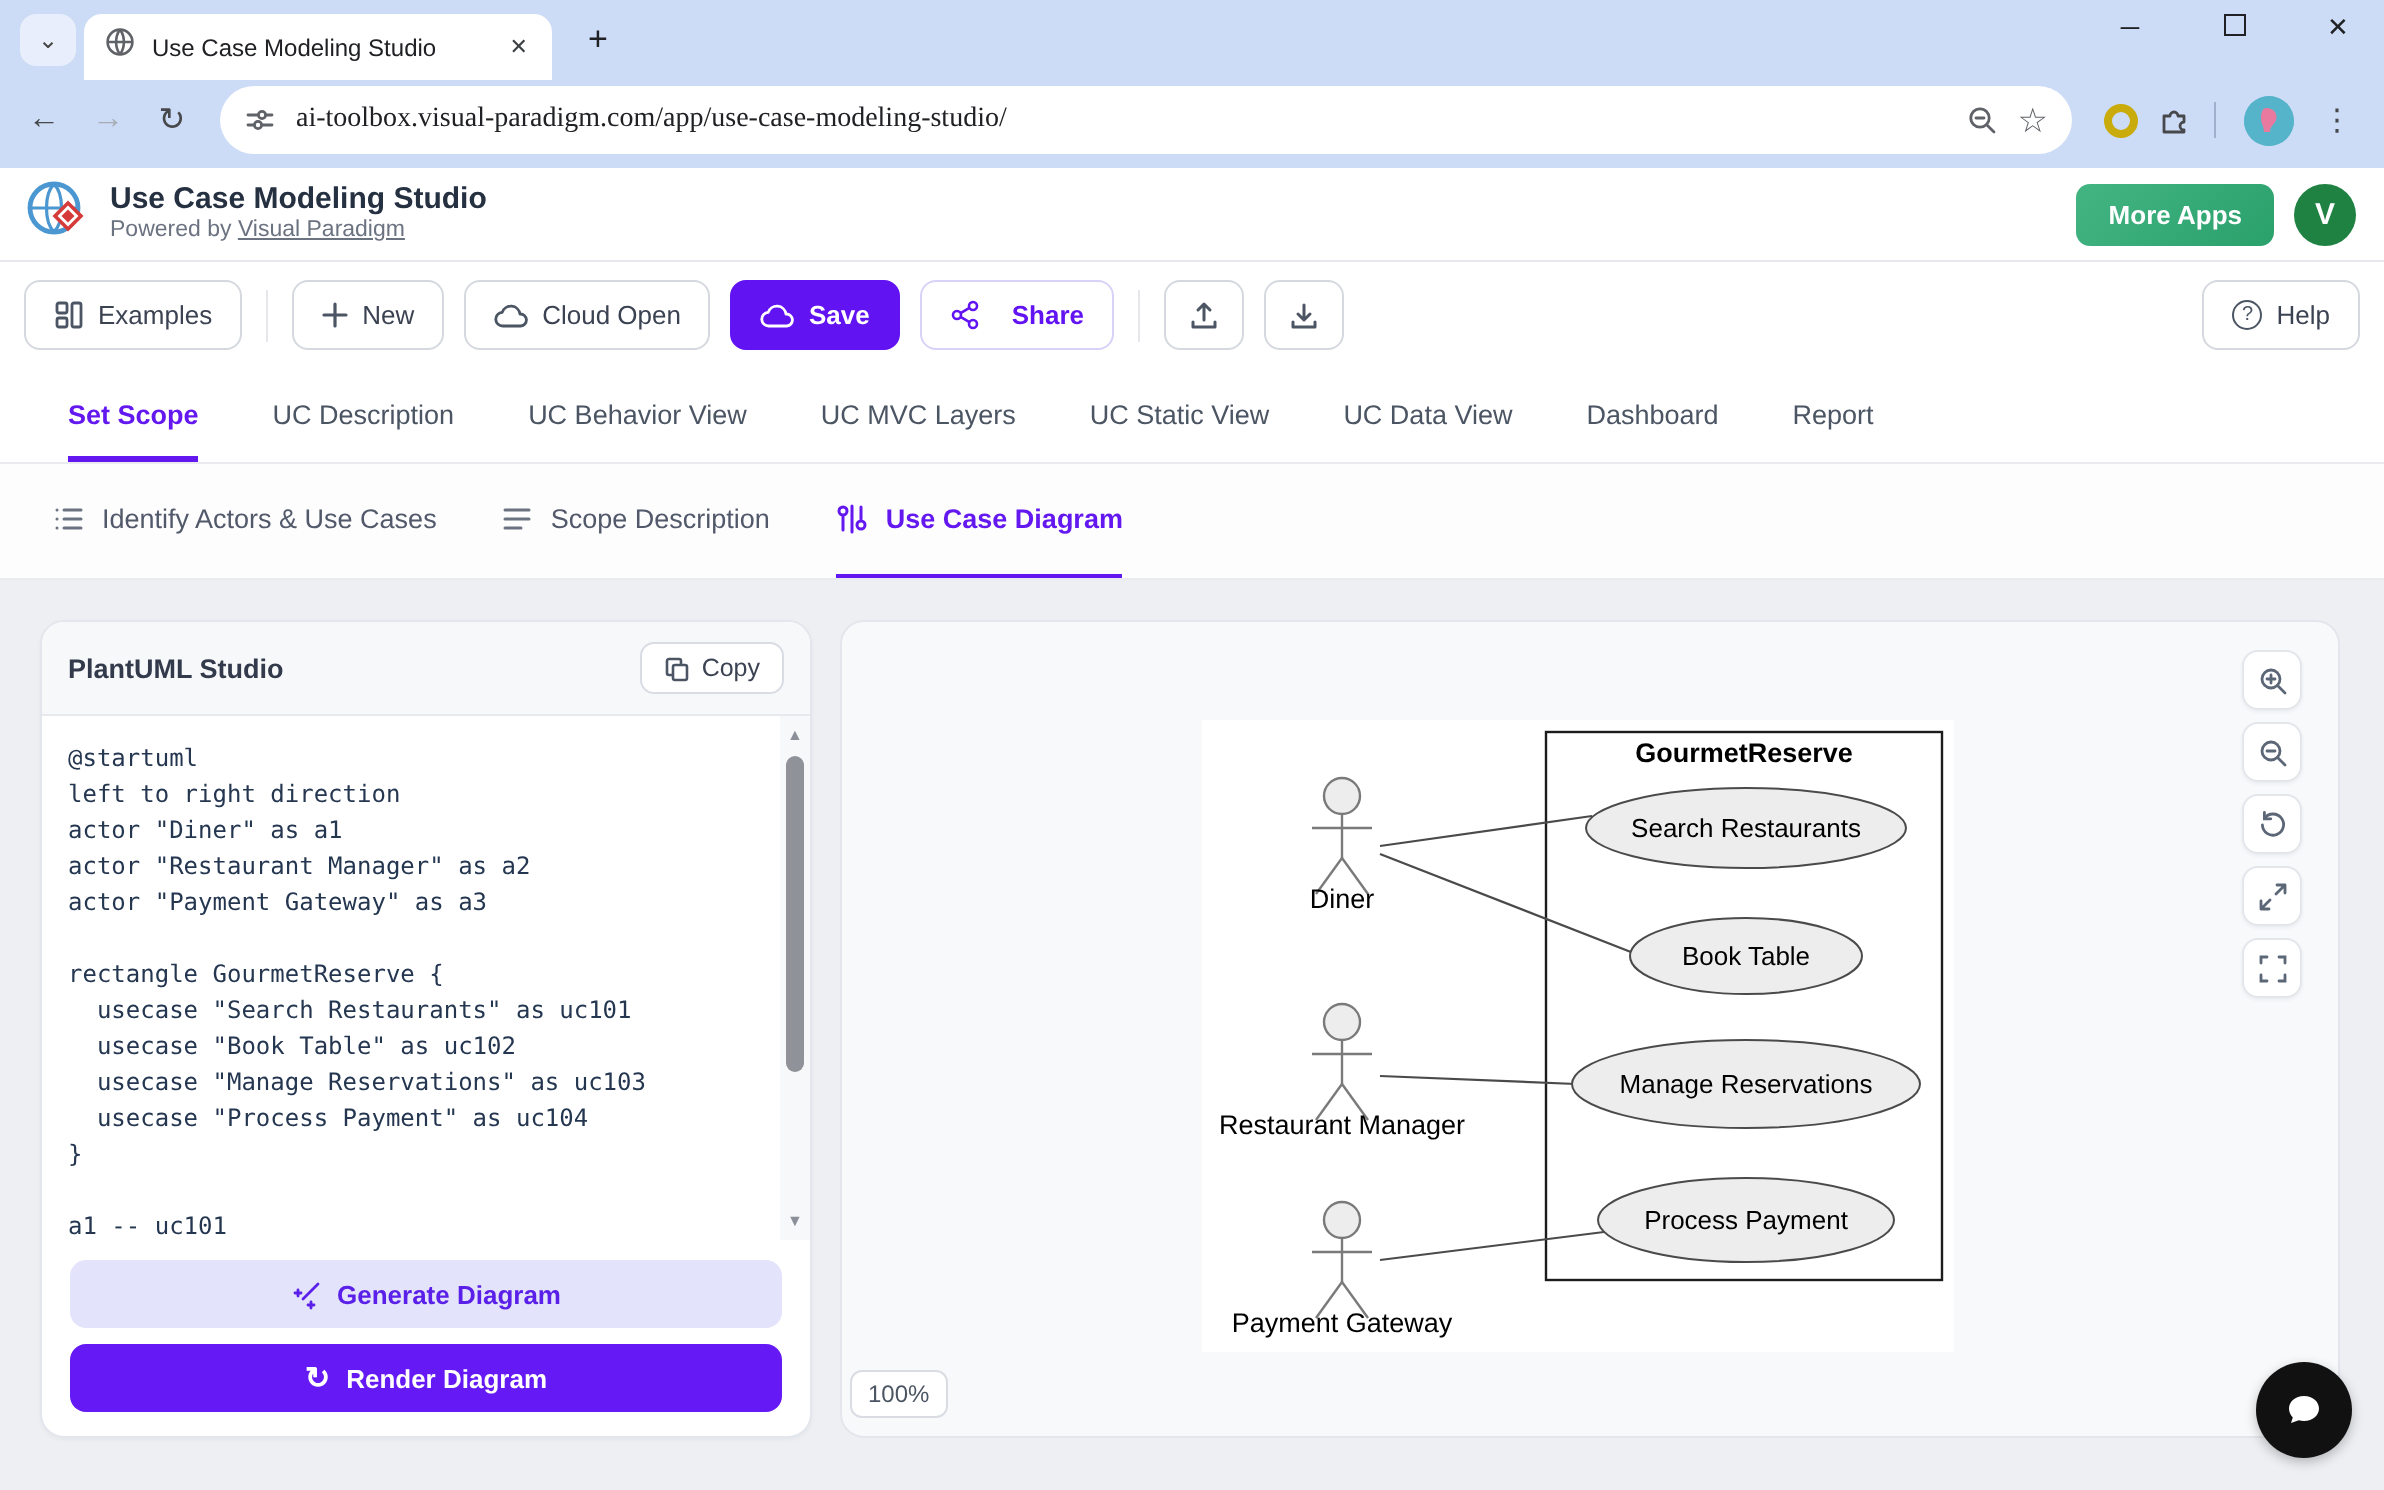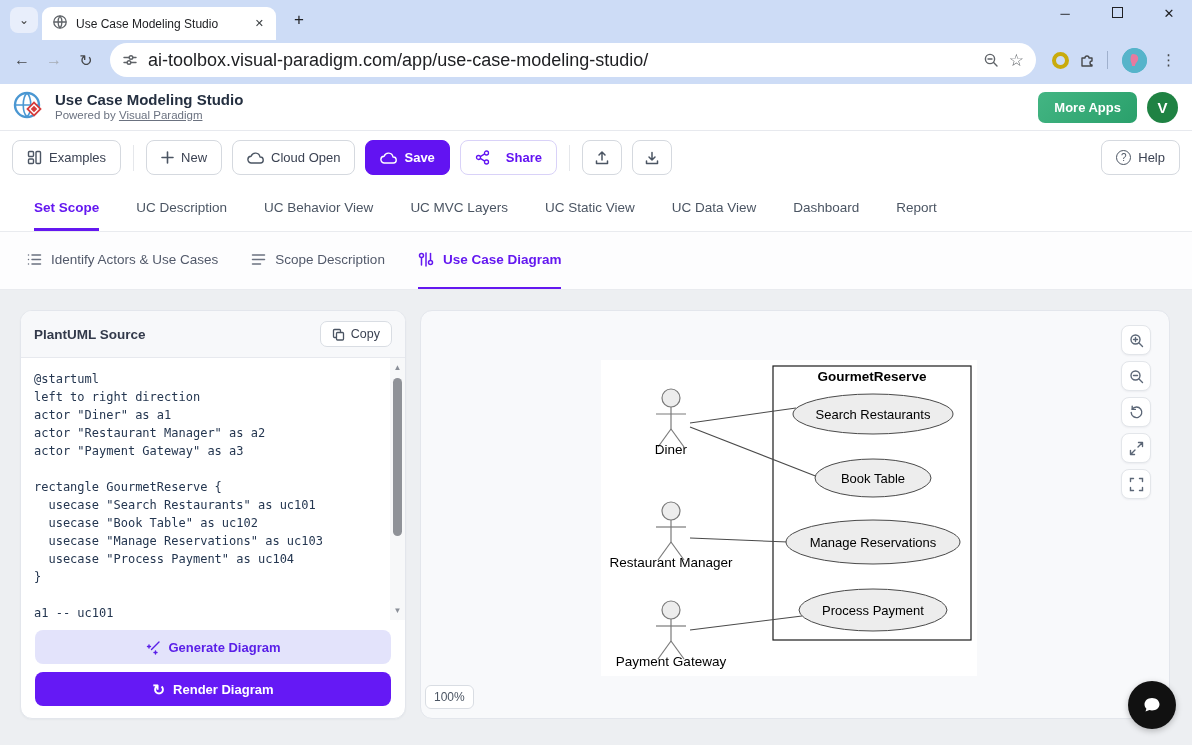--- a/index.html
+++ b/index.html
@@ -20,21 +20,21 @@
   .win-controls { position:absolute; right:10px; top:6px; display:flex; gap:26px; align-items:center; color:#202124; }
   .win-controls .wc { width:26px; text-align:center; font-size:13px; cursor:pointer; }
   .wc-max { width:11px; height:11px; border:1.3px solid #202124; display:inline-block; }
 
   .urlrow { height:44px; display:flex; align-items:center; padding:0 10px 4px 8px; gap:4px; }
   .nav-ic { width:28px; height:28px; display:flex; align-items:center; justify-content:center;
     font-size:16px; color:#46484b; border-radius:50%; cursor:pointer; }
   .nav-ic.disabled { color:#a6adb5; }
   .url-pill { flex:1; height:34px; background:#fff; border-radius:17px; display:flex; align-items:center;
     padding:0 12px; gap:10px; margin:0 6px; }
-  .url-text { flex:1; font-size:18px; color:#202124; white-space:nowrap; overflow:hidden; }
+  .url-text { flex:1; font-size:14px; color:#202124; white-space:nowrap; overflow:hidden;font-family:Liberation Serif, serif; }
   .pill-ic { color:#5f6368; display:flex; align-items:center; cursor:pointer; }
   .star { font-size:17px; }
   .ext-ring { width:17px; height:17px; border:4.5px solid #c9ab0c; border-radius:50%; margin:0 6px; }
   .chrome-sep { width:1px; height:18px; background:#9fb0cd; margin:0 6px; }
   .chrome-avatar { width:25px; height:25px; border-radius:50%; background:#56b4ca; margin:0 4px;
     display:flex; align-items:center; justify-content:center; overflow:hidden; cursor:pointer; }
   .kebab { font-size:15px; color:#46484b; padding:0 6px; cursor:pointer; }
 
   
   .app-header { height:47px; background:#fff; border-bottom:1px solid #e7e9ee; display:flex;
@@ -304,21 +304,21 @@
         <circle cx="12.5" cy="10.5" r="2"></circle>
     </svg>
     <span>Use Case Diagram</span>
   </div>
 </div>
 
 <div class="content">
 
   <div class="left-panel">
     <div class="lp-header">
-      <span class="lp-title">PlantUML Source</span>
+      <span class="lp-title">PlantUML Studio</span>
       <button class="copy-btn">
         <svg width="13" height="13" viewBox="0 0 13 13" fill="none" stroke="#4b5563" stroke-width="1.3">
           <rect x="4.5" y="4.5" width="7" height="7.5" rx="1"></rect>
             <path d="M8.5 4.5 V2.5 a1 1 0 0 0 -1 -1 h-5 a1 1 0 0 0 -1 1 v6 a1 1 0 0 0 1 1 h2"></path>
         </svg>
         <span>Copy</span>
       </button>
     </div>
     <div class="code-wrap">
       <pre class="code-pre">@startuml

